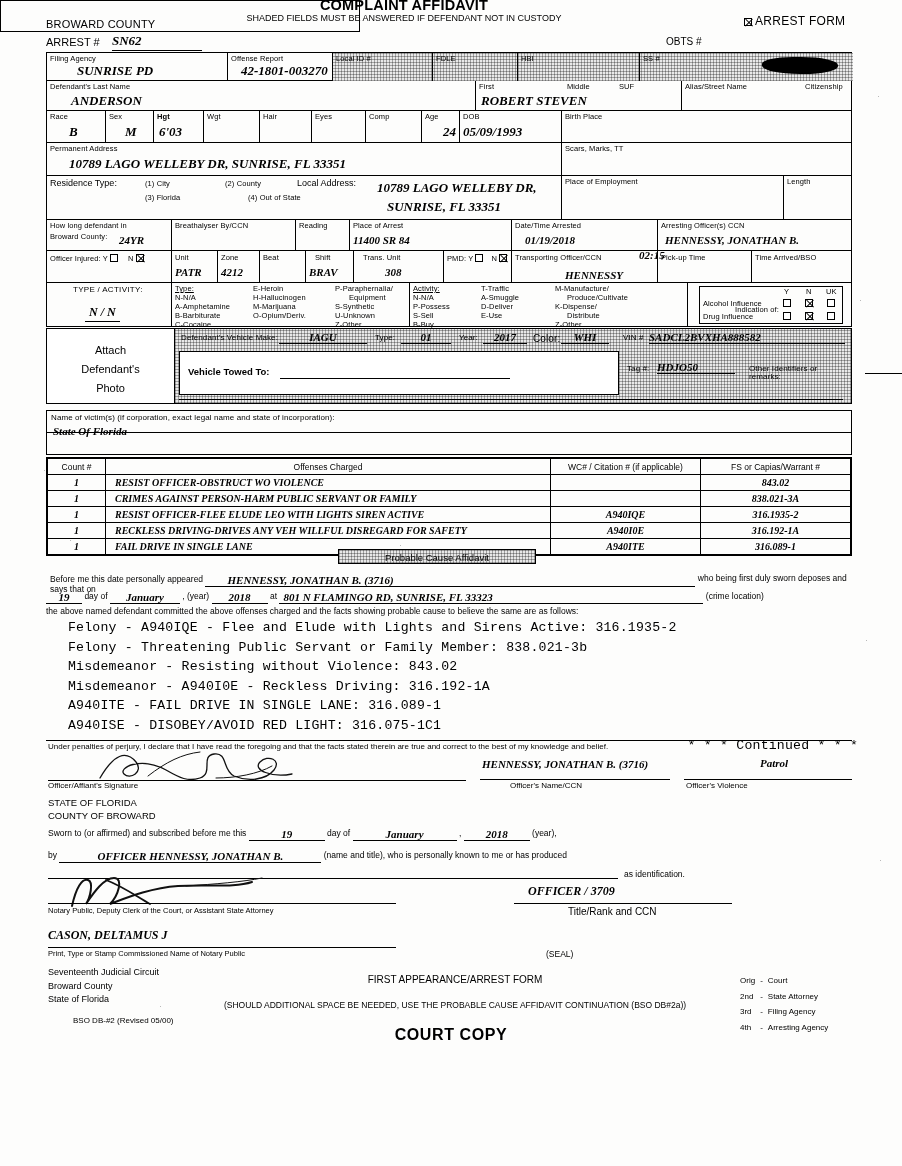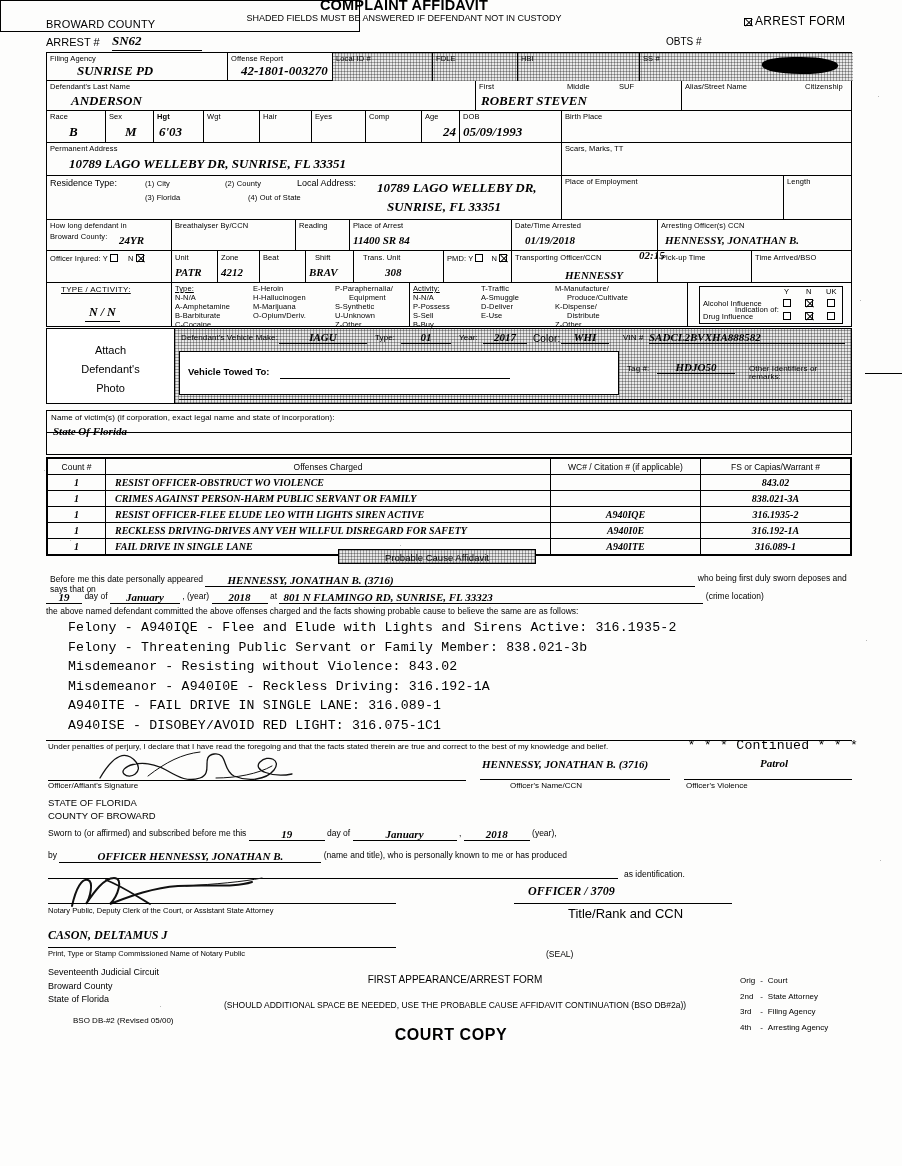--- a/index.html
+++ b/index.html
@@ -92,21 +92,21 @@
 
   
   #sw1 { position:absolute; left:48px; top:826px; font-size:8.5px; }
   #sw2 { position:absolute; left:48px; top:848px; font-size:8.5px; }
   #sw3-rule { position:absolute; left:48px; top:878px; width:570px; border-bottom:1px solid #000; }
   #sw3-txt { position:absolute; left:624px; top:869px; font-size:8.5px; }
   #nsig-rule { position:absolute; left:48px; top:903px; width:348px; border-bottom:1px solid #000; }
   #nsig-lbl { position:absolute; left:48px; top:906px; font-size:7.5px; }
   #rank-rule { position:absolute; left:514px; top:903px; width:218px; border-bottom:1px solid #000; }
   #rank-val { position:absolute; left:528px; top:884px; }
-  #rank-lbl { position:absolute; left:568px; top:906px; font-size:13px; }
+  #rank-lbl { position:absolute; left:568px; top:906px; font-size:10px; }
   #notname-val { position:absolute; left:48px; top:928px; }
   #notname-rule { position:absolute; left:48px; top:947px; width:348px; border-bottom:1px solid #000; }
   #notname-lbl { position:absolute; left:48px; top:949px; font-size:7.5px; }
   #seal { position:absolute; left:546px; top:949px; font-size:8.5px; }
 
   
   #circuit { position:absolute; left:48px; top:966px; font-size:9px; line-height:13.5px; }
   #bsorev { position:absolute; left:42px; top:1016px; font-size:8px;padding-left:31px; }
   #fa-title { position:absolute; left:300px; top:974px; width:310px; text-align:center; font-size:10px; }
   #fa-note { position:absolute; left:190px; top:1000px; width:530px; text-align:center; font-size:8.5px; }
@@ -286,21 +286,21 @@
       <div class="cell" style="left:464px;top:0;height:32px;"></div>
       <div class="lbl" style="position:absolute;left:468px;top:3px;">Transporting Officer/CCN</div>
       <div class="val-sm" style="position:absolute;left:518px;top:18px;">HENNESSY</div>
       <div class="cell" style="left:610px;top:0;height:32px;"></div>
       <div class="lbl" style="position:absolute;left:614px;top:3px;">Pick-up Time</div>
       <div class="cell" style="left:704px;top:0;height:32px;"></div>
       <div class="lbl" style="position:absolute;left:708px;top:3px;">Time Arrived/BSO</div>
     </div>
 
     <div style="position:absolute;left:0;top:230px;width:100%;height:43px;">
-      <div class="lbl" style="position:absolute;left:14px;top:3px;font-size:8px;text-decoration:underline;letter-spacing:.3px;">TYPE / ACTIVITY:</div>
+      <div class="lbl" style="position:absolute;left:26px;top:3px;font-size:8px;letter-spacing:.3px;">TYPE / ACTIVITY:</div>
       <div class="val-sm" style="position:absolute;left:38px;top:22px;font-size:12px;border-bottom:1px solid #000;padding:0 4px 1px 4px;">N / N</div>
 
       <div class="cell" style="left:124px;top:0;height:43px;"></div>
       <div class="lbl" style="position:absolute;left:128px;top:2px;text-decoration:underline;">Type:</div>
       <div class="lbl" style="position:absolute;left:128px;top:11px;">N-N/A</div>
       <div class="lbl" style="position:absolute;left:128px;top:20px;">A-Amphetamine</div>
       <div class="lbl" style="position:absolute;left:128px;top:29px;">B-Barbiturate</div>
       <div class="lbl" style="position:absolute;left:128px;top:38px;">C-Cocaine</div>
 
       <div class="lbl" style="position:absolute;left:206px;top:2px;">E-Heroin</div>
@@ -373,21 +373,21 @@
       <div class="val-sm ul" style="position:absolute;left:386px;top:2px;width:48px;text-align:center;">WHI</div>
       <div class="lbl" style="position:absolute;left:448px;top:5px;font-size:8px;">VIN #</div>
       <div class="val-sm ul" style="position:absolute;left:474px;top:2px;width:196px;">SADCL2BVXHA888582</div>
 
       <div class="bx" style="left:4px;top:22px;width:440px;height:44px;background:#fff;">
         <div style="position:absolute;left:8px;top:14px;font-size:9.5px;font-weight:bold;">Vehicle Towed To:</div>
         <div style="position:absolute;left:100px;top:26px;width:230px;border-bottom:1.4px solid #000;"></div>
       </div>
 
       <div class="lbl" style="position:absolute;left:452px;top:36px;font-size:8px;">Tag #:</div>
-      <div class="val-sm ul" style="position:absolute;left:482px;top:32px;width:78px;text-align:center;">HDJO50</div>
+      <div class="val-sm ul" style="position:absolute;left:482px;top:32px;width:78px;">HDJO50</div>
       <div class="lbl" style="position:absolute;left:574px;top:36px;font-size:8px;">Other Identifiers or remarks:</div>
       <div class="ul" style="position:absolute;left:690px;top:44px;width:84px;"></div>
       <div class="ul" style="position:absolute;left:4px;top:70px;width:664px;"></div>
     </div>
   </div>
 
   <div id="victim-box">
     <div class="lbl" style="position:absolute;left:4px;top:3px;font-size:8px;">Name of victim(s)  (if corporation, exact legal name and state of incorporation):</div>
     <div class="val-sm" style="position:absolute;left:6px;top:14px;">State Of Florida</div>
     <div style="position:absolute;left:0;top:21px;width:100%;border-bottom:1px solid #000;"></div>

